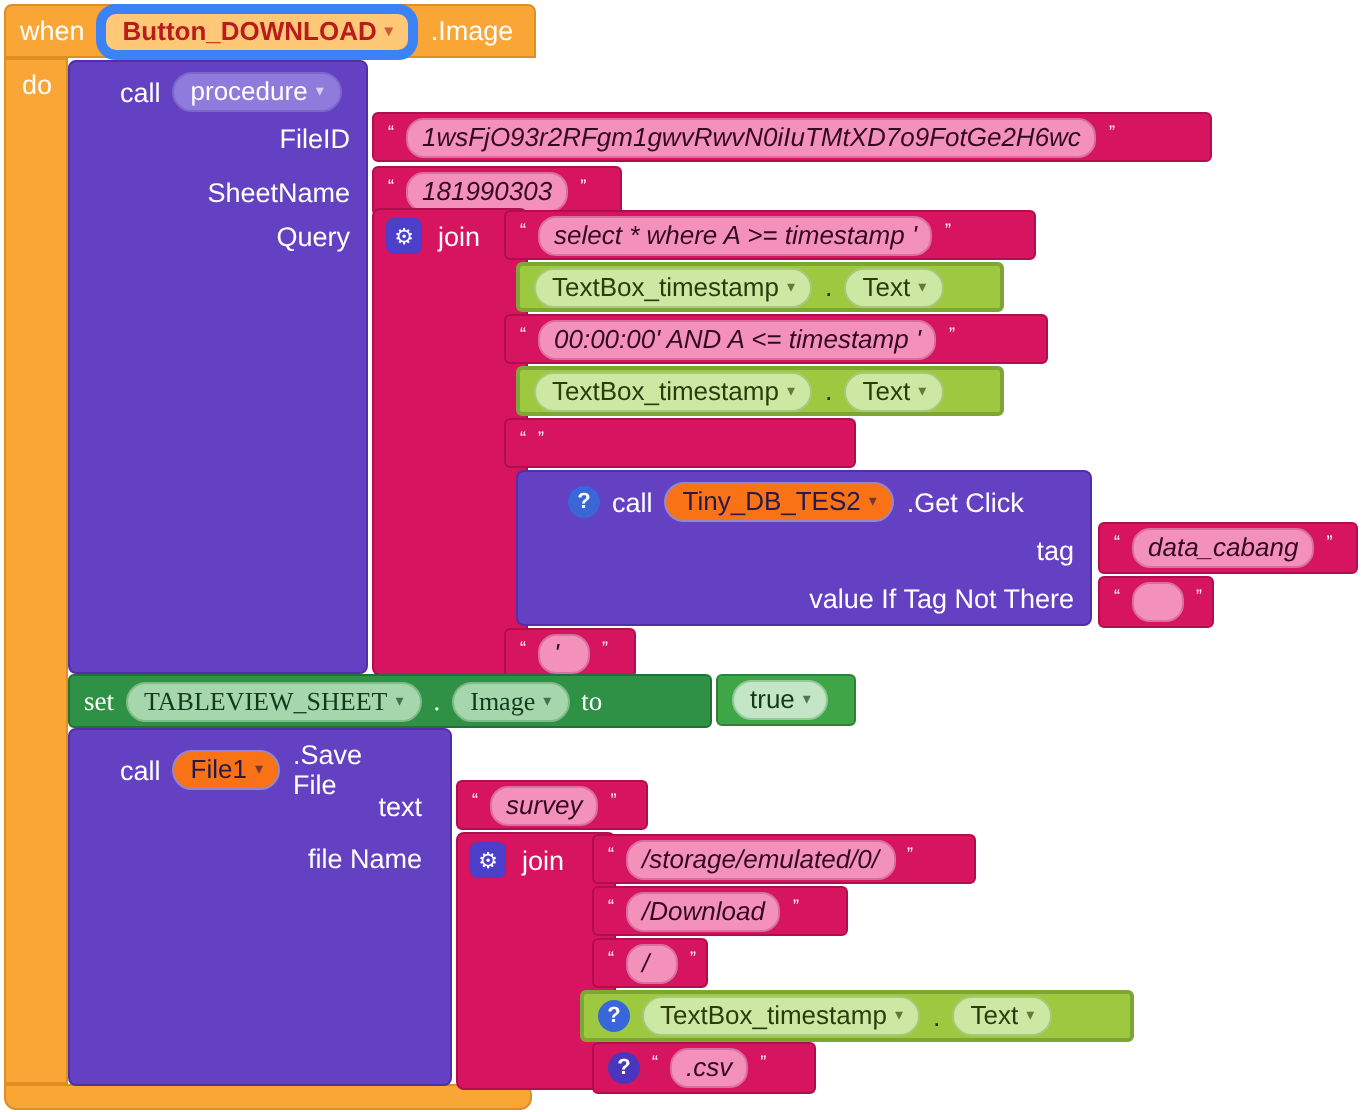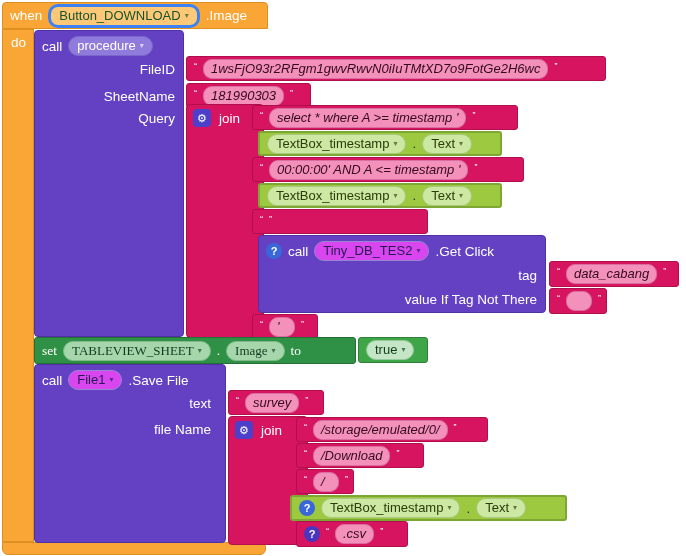--- a/index.html
+++ b/index.html
@@ -1,33 +1,33 @@
 <!DOCTYPE html>
 <html><head>
 <meta charset="utf-8">
 <style>
   html,body{margin:0;padding:0;background:#ffffff;}
   .canvas{position:relative;width:686px;height:556px;background:#ffffff;overflow:hidden;
           font-family:"Liberation Sans",sans-serif;}
   .blk{position:absolute;box-sizing:border-box;display:flex;align-items:center;gap:6px;
        padding:0 7px;border-radius:3px;color:#fff;font-size:13.5px;white-space:nowrap;}
   .block-body{position:absolute;box-sizing:border-box;border-radius:4px;color:#fff;font-size:13.5px;}
-  .bodyhead{display:flex;align-items:center;gap:6px;padding:5px 7px;}
+  .bodyhead{display:flex;align-items:center;gap:6px;padding:5px 25px;}
   .spinehead{display:flex;align-items:center;gap:8px;padding:4px 6px;color:#fff;font-size:13.5px;}
   .orange{background:#F9A636;border:1px solid #DD8F22;}
   .purple{background:#6341C2;border:1px solid #4F31A5;}
   .pink{background:#D6145F;border:1px solid #B00F4C;}
   .greenget{background:#9CC93F;border:2px solid #7EA632;color:#24350a;}
   .setgreen{background:#2F9145;border:1px solid #256F36;}
   .truegreen{background:#3FA648;border:1px solid #2F8038;}
   .pill{display:inline-flex;align-items:center;gap:4px;padding:1px 8px;border-radius:10px;
         font-size:13px;line-height:16px;}
-  .pill-orange{background:#FFC876;border:3px solid #3b82f6;color:#14532d;}
+  .pill-orange{background:#FFC876;border:5px solid #3b82f6;color:#b91c1c;font-weight:bold;}
   .pill-proc{background:#8F7BDC;border:1px solid #7a67c9;color:#fff;}
-  .pill-component{background:#d946ef;border:1px solid #9486cf;color:#241a52;}
+  .pill-component{background:#f97316;border:1px solid #9486cf;color:#241a52;}
   .pill-green{background:#A6D7AC;border:1px solid #7fba87;color:#123a1c;}
   .pill-true{background:#C4E6C6;border:1px solid #94c99a;color:#123a1c;}
   .pill-getter{background:#CDE8A3;border:1px solid #a8c87b;color:#2a3d0a;}
   .field{background:#F391BB;border:1px solid #d86f9f;color:#35091d;padding:1px 7px;
          border-radius:9px;font-size:13px;min-width:10px;min-height:16px;font-style:italic;}
   .q{font-size:9px;line-height:9px;color:#fff;align-self:flex-start;margin-top:5px;}
   .dd{font-size:8px;opacity:.65;}
   .dot{font-size:13.5px;}
   .gear{width:18px;height:18px;border-radius:4px;background:#4C3FC9;color:#fff;flex:none;
         display:inline-flex;align-items:center;justify-content:center;font-size:11px;}

